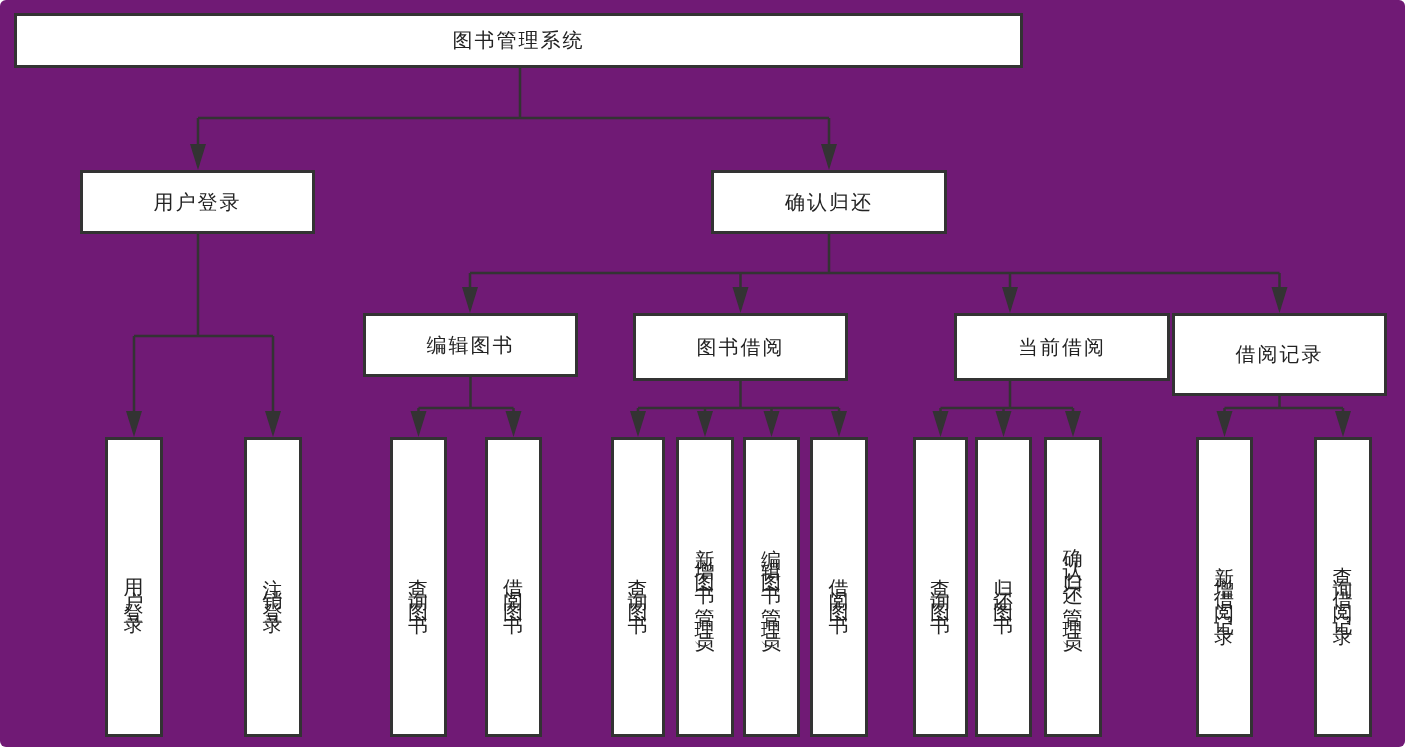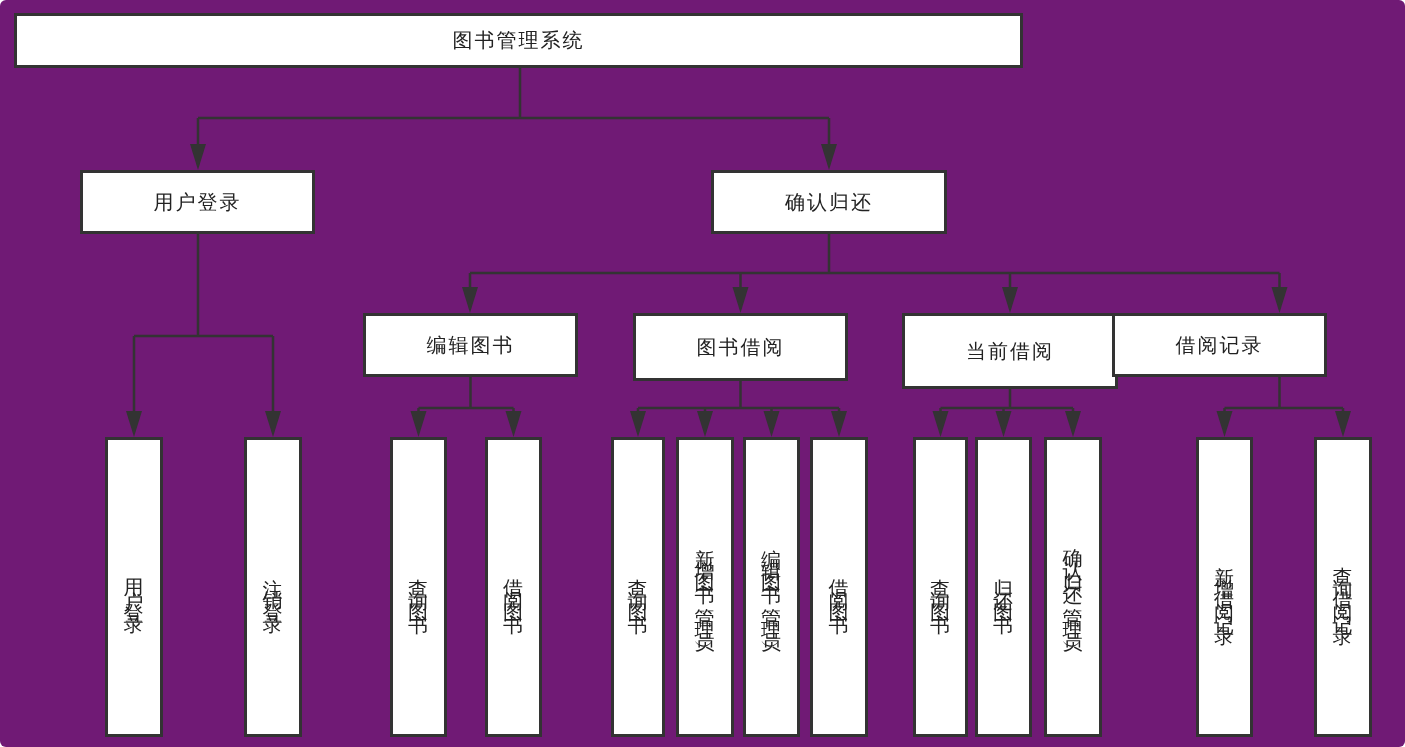--- a/index.html
+++ b/index.html
@@ -73,24 +73,24 @@
   <div class="node h" style="left:711px;top:170px;width:236px;height:64px">
     <span>确认归还</span>
   </div>
 
   <div class="node h" style="left:363px;top:313px;width:215px;height:64px">
     <span>编辑图书</span>
   </div>
   <div class="node h" style="left:633px;top:313px;width:215px;height:68px">
     <span>图书借阅</span>
   </div>
-  <div class="node h" style="left:902px;top:313px;width:216px;height:76px">
+  <div class="node h" style="left:954px;top:313px;width:216px;height:68px">
     <span>当前借阅</span>
   </div>
-  <div class="node h" style="left:1112px;top:313px;width:215px;height:64px">
+  <div class="node h" style="left:1172px;top:313px;width:215px;height:83px">
     <span>借阅记录</span>
   </div>
 
   <div class="node v" style="left:105px;top:437px;width:58px;height:300px">
     <span class="vtext">用户登录</span>
   </div>
   <div class="node v" style="left:244px;top:437px;width:58px;height:300px">
     <span class="vtext">注销登录</span>
   </div>
 

